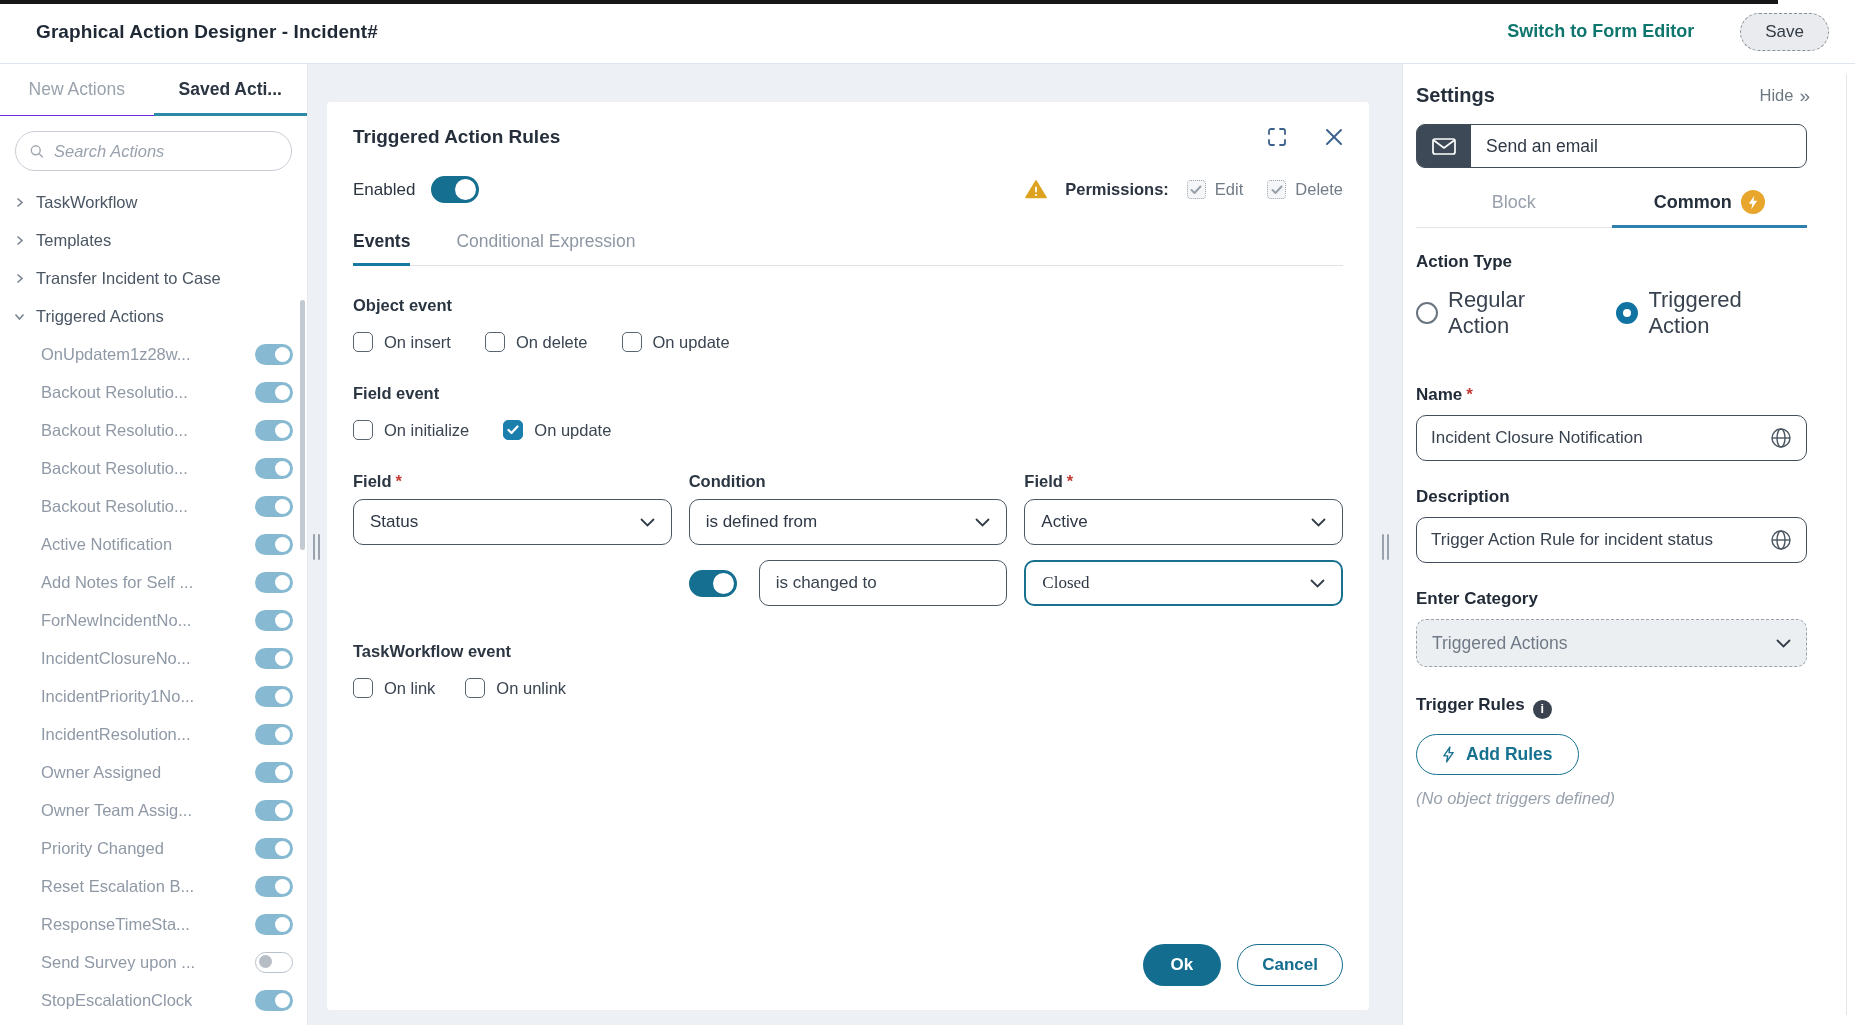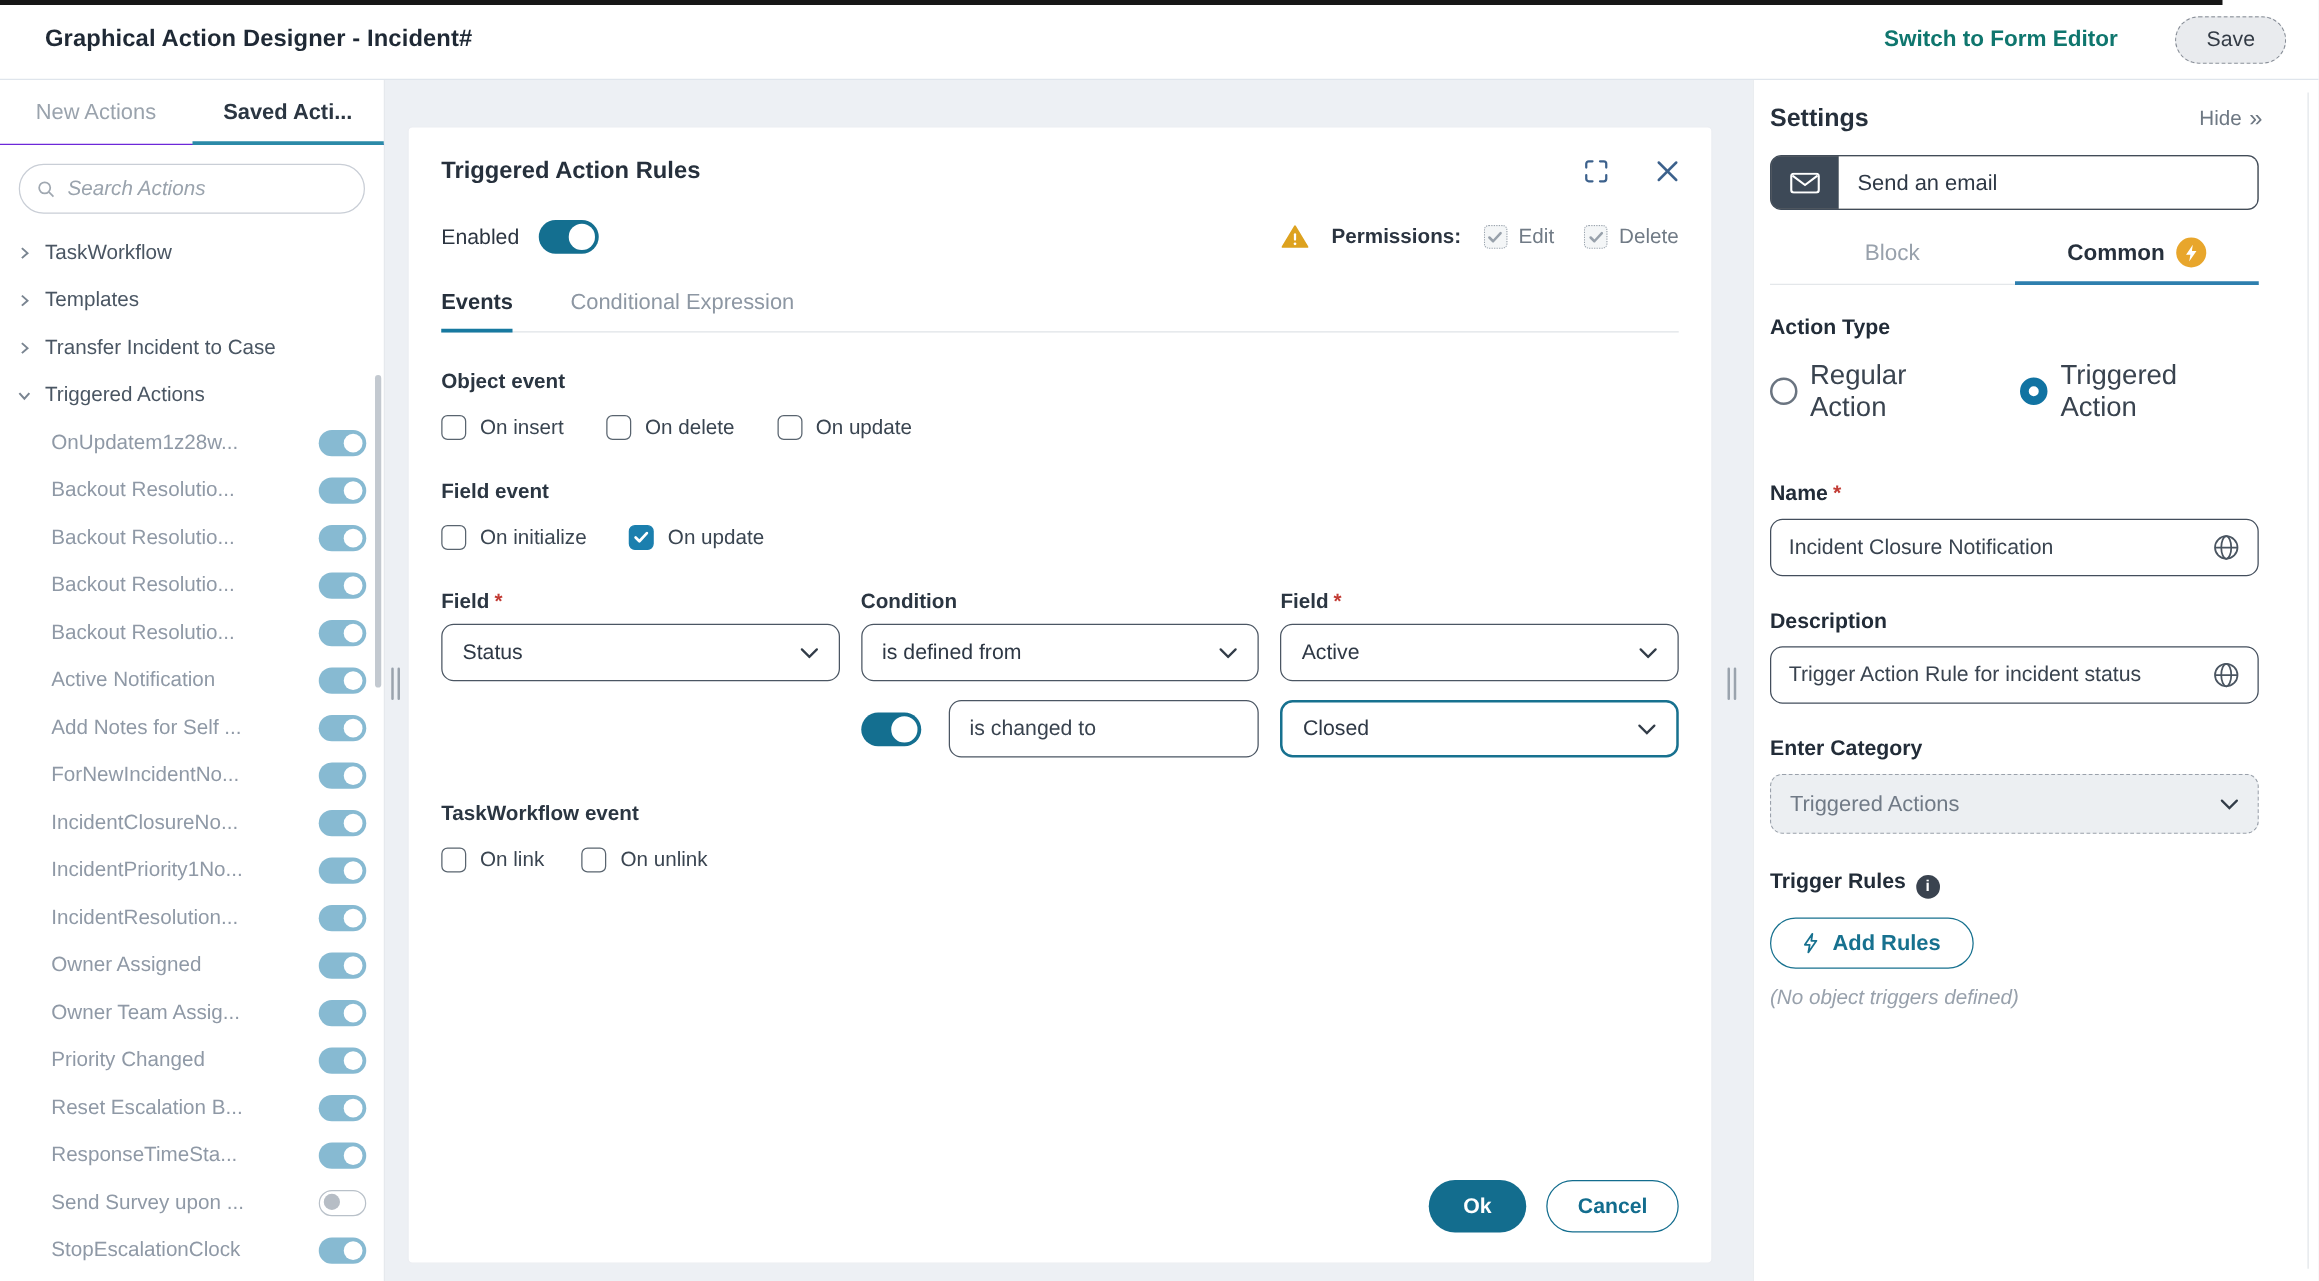--- a/index.html
+++ b/index.html
@@ -111,21 +111,21 @@
   .sect-title { font-size:16.5px; font-weight:700; color:#2b3642; margin-bottom:17px; }
   .sect { margin-bottom:32px; }
   .rule-grid { display:grid; grid-template-columns:1fr 1fr 1fr; column-gap:17px; row-gap:8px; margin-top:4px; }
   .flabel { font-size:16.5px; font-weight:700; color:#2b3642; }
   .req { color:#c23b34; margin-left:4px; }
   .sel {
     height:46px; border:1.5px solid #4b5663; border-radius:10px; background:#fff;
     display:flex; align-items:center; justify-content:space-between;
     padding:0 16px; font-size:17px; color:#2e3845; cursor:pointer;
   }
-  .sel.focus { border:2px solid #17718f; }
+  .sel.focus { border:2px solid #17718f;font-family:Liberation Serif, serif; }
   .txtbox {
     height:46px; border:1.5px solid #4b5663; border-radius:10px; background:#fff;
     display:flex; align-items:center; padding:0 16px; font-size:17px; color:#39434f; flex:1;
   }
   .row2-c2 { display:flex; align-items:center; gap:22px; margin-top:7px; }
   .row2-c3 { margin-top:7px; }
   .footer { margin-top:auto; display:flex; justify-content:flex-end; gap:16px; padding-top:20px; }
   .btn-ok {
     background:#136d8e; color:#fff; border:none; border-radius:23px;
     padding:11px 28px; font-size:17px; font-weight:700; cursor:pointer; font-family:inherit;

